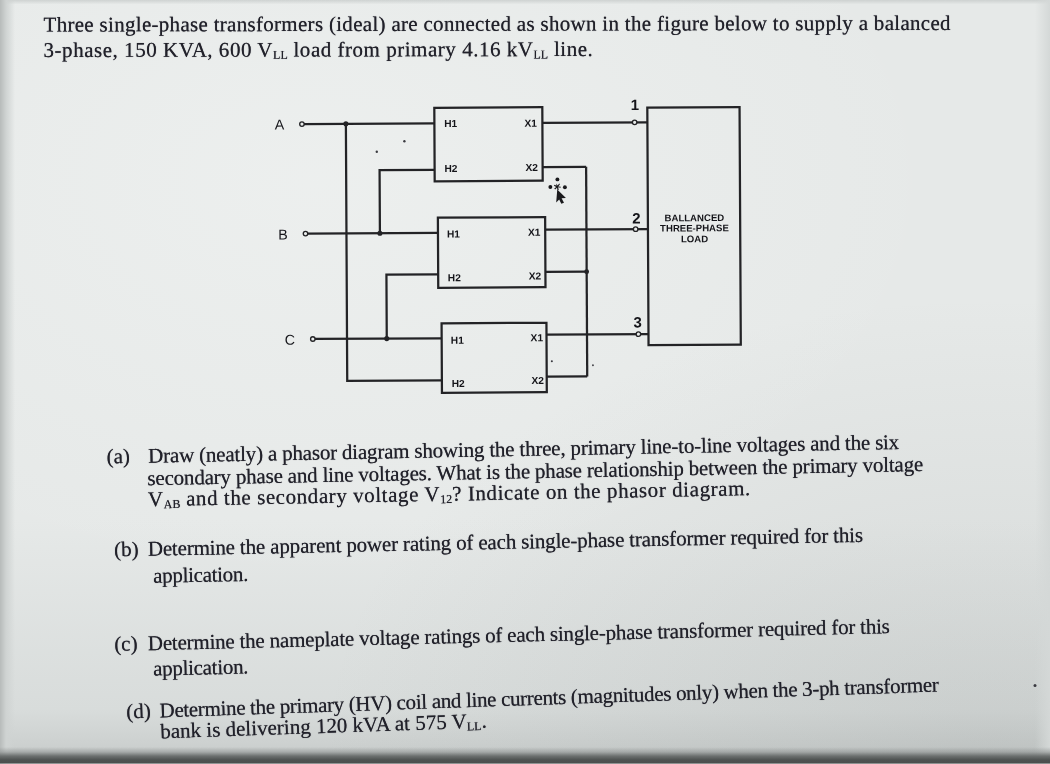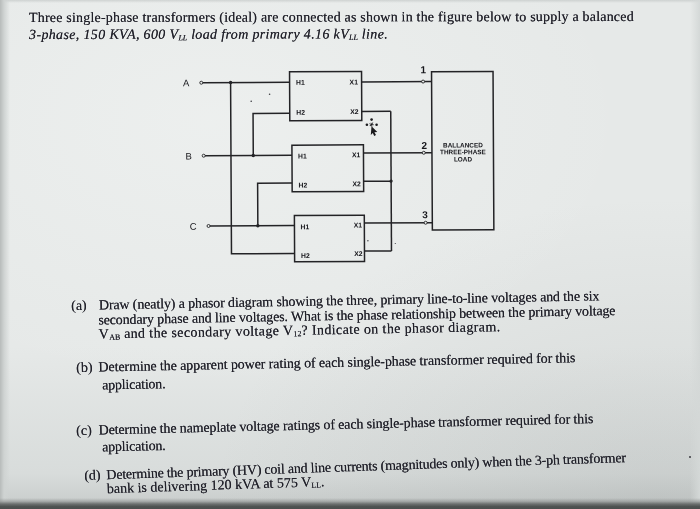--- a/index.html
+++ b/index.html
@@ -30,21 +30,21 @@
   background:linear-gradient(90deg,#b7bbba,#cfd3d2 40%,rgba(231,234,233,0) 100%);"></div>
 
 <div class="bgl" style="left:690px;top:0;width:10px;height:509px;
   background:linear-gradient(270deg,#d4d8d7,rgba(231,234,233,0) 100%);"></div>
 
 <div class="bgl" style="left:0;top:498px;width:700px;height:11px;
   background:linear-gradient(180deg,rgba(160,165,164,0) 0%, rgba(138,142,141,0.55) 30%, #6c706f 55%, #4e5251 78%, #4b4f4e 100%);"></div>
 
 <div class="txt" style="left:28.5px;top:9.8px;transform:rotate(-0.1deg);">
   <div class="ln" style="left:0;top:0;letter-spacing:0.2px;">Three single-phase transformers (ideal) are connected as shown in the figure below to supply a balanced</div>
-  <div class="ln" style="left:0;top:17px;letter-spacing:0.35px;font-style:italic;">3-phase, 150 KVA, 600 V<sub>LL</sub> load from primary 4.16 kV<sub>LL</sub> line.</div>
+  <div class="ln" style="left:0;top:17px;letter-spacing:0.35px;">3-phase, 150 KVA, 600 V<sub>LL</sub> load from primary 4.16 kV<sub>LL</sub> line.</div>
 </div>
 
 <div class="txt" style="left:71.4px;top:297.6px;transform:rotate(-1.05deg);">
   <div class="ln" style="left:0;top:0;">(a)</div>
   <div class="ln" style="left:27.7px;top:0;letter-spacing:-0.13px;">Draw (neatly) a phasor diagram showing the three, primary line-to-line voltages and the six</div>
   <div class="ln" style="left:26.9px;top:14.7px;letter-spacing:-0.13px;">secondary phase and line voltages. What is the phase relationship between the primary voltage</div>
   <div class="ln" style="left:26.9px;top:28.6px;letter-spacing:0.38px;">V<sub>AB</sub> and the secondary voltage V<sub>12</sub>? Indicate on the phasor diagram.</div>
 </div>
 
 <div class="txt" style="left:76px;top:360.2px;transform:rotate(-1.12deg);">

